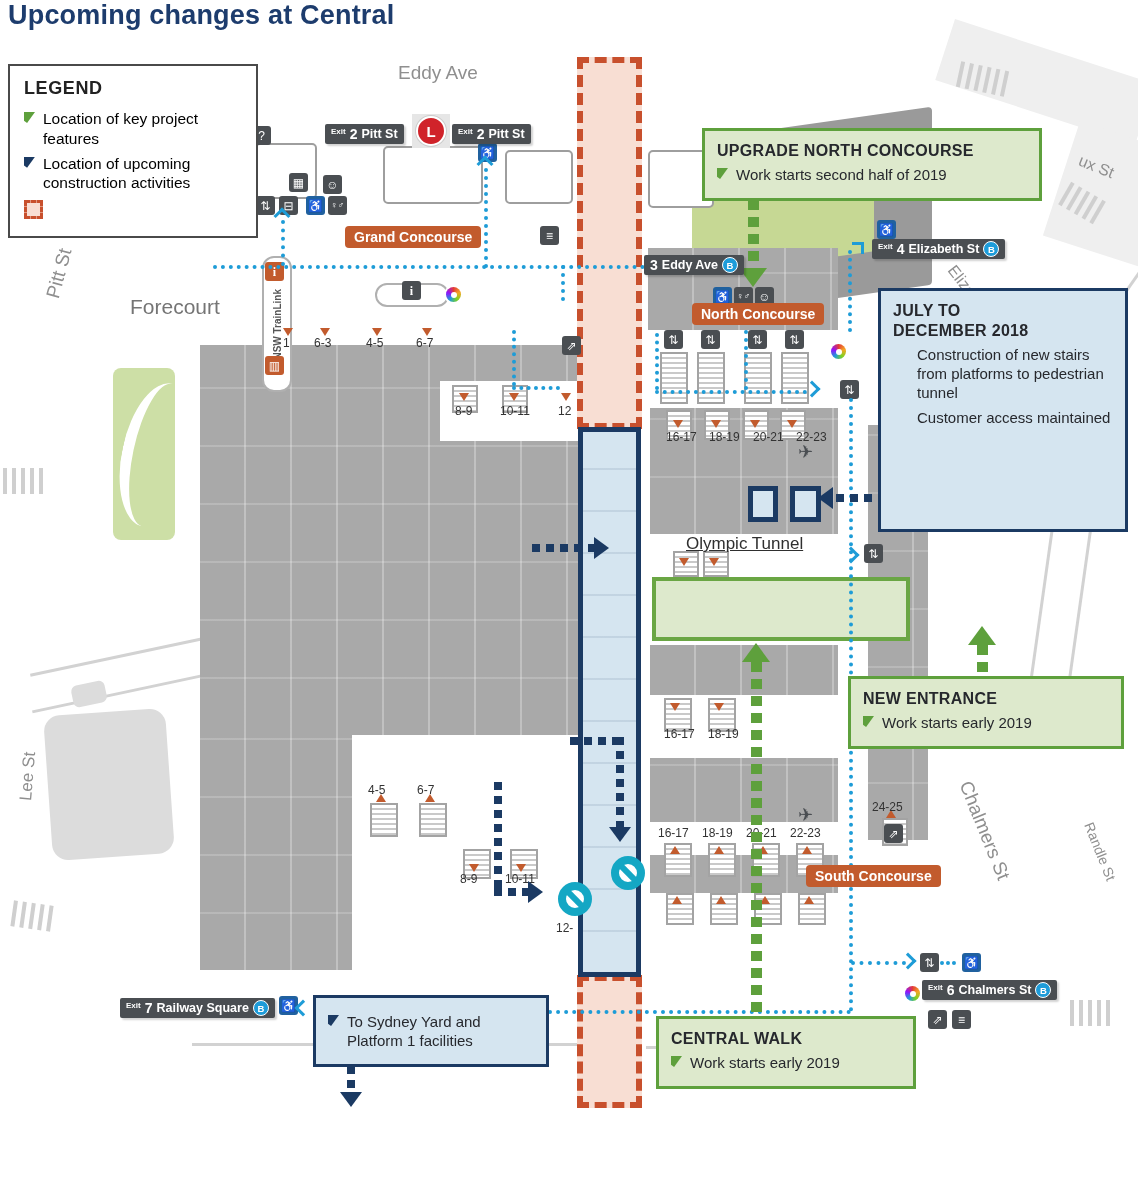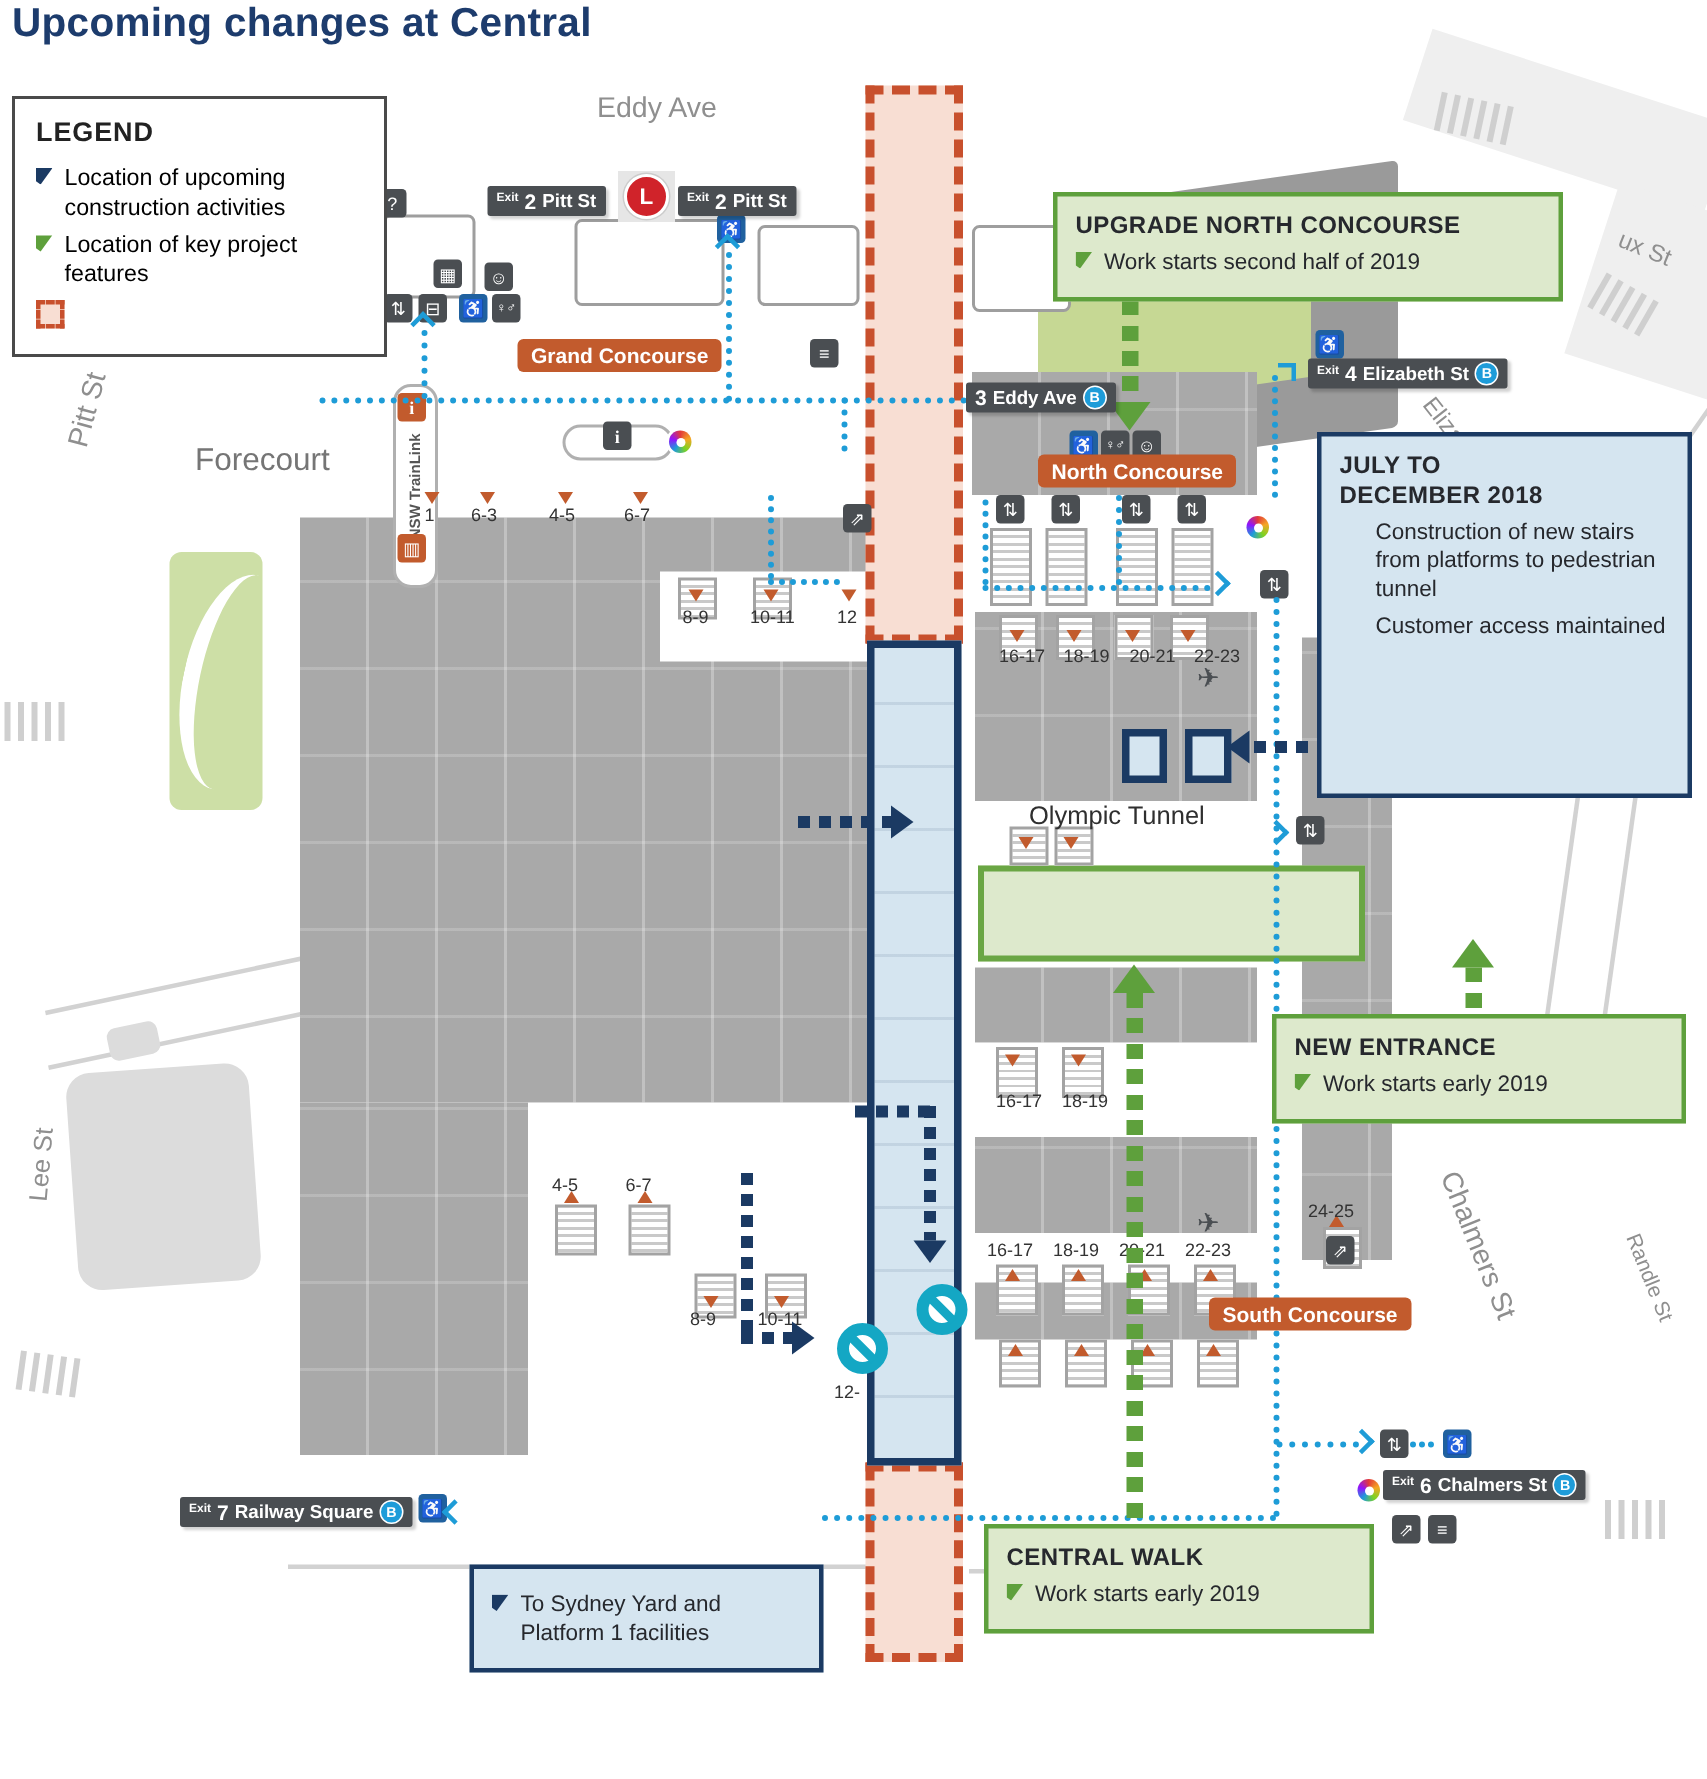--- a/index.html
+++ b/index.html
@@ -87,21 +87,21 @@
   .flag.green{background:#5ea03c;}
   
   .title{position:absolute;left:8px;top:0;font-size:27px;font-weight:800;color:#1d3c6d;z-index:7;letter-spacing:.2px;}
   .legend{position:absolute;left:8px;top:64px;width:250px;background:#fff;border:2px solid #4a4a4a;z-index:7;padding:12px 14px;box-sizing:border-box;}
   .legend h2{font-size:18px;margin:0 0 10px;font-weight:700;letter-spacing:.6px;color:#222;}
   .legend .ci{font-size:15.5px;}
   .mswatch{width:13px;height:13px;flex:none;margin-top:2px;border:3px dashed #c8502d;background:#f8ded3;box-sizing:content-box;}
   
   .street{position:absolute;color:#8f8f8f;font-size:19px;z-index:2;white-space:nowrap;}
   .vtext{writing-mode:vertical-rl;transform:rotate(180deg);font-size:10px;font-weight:700;color:#555;}
-  .otl{position:absolute;font-size:17px;color:#2f2f2f;z-index:3;white-space:nowrap;}
+  .otl{position:absolute;font-size:17px;color:#2f2f2f;z-index:3;white-space:nowrap;text-decoration:underline;}
 </style>
 </head>
 <body>
 
 <div id="map">
 
   <div class="road" style="left:940px;top:50px;width:210px;height:64px;transform:rotate(18deg);"></div>
   <div class="road" style="left:1058px;top:140px;width:140px;height:120px;transform:rotate(18deg);"></div>
   <div class="hatch" style="left:958px;top:66px;transform:rotate(12deg);">
       <i></i>
@@ -427,37 +427,37 @@
   </div>
 
   <div class="co green" style="left:656px;top:1016px;width:260px;">
     <h3>CENTRAL WALK</h3>
     <div class="ci">
         <span class="flag green"></span>
       <span>Work starts early 2019</span>
       </div>
   </div>
 
-  <div class="co blue" style="left:313px;top:995px;width:236px;margin-top:48px;">
+  <div class="co blue" style="left:313px;top:995px;width:236px;">
     <div class="ci">
         <span class="flag navy"></span>
       <span>To Sydney Yard and Platform 1 facilities</span>
       </div>
   </div>
 
   <div class="legend">
     <h2>LEGEND</h2>
     <div class="ci">
+        <span class="flag green"></span>
+      <span>Location of key project features</span>
+      </div>
+    <div class="ci">
         <span class="flag navy"></span>
       <span>Location of upcoming construction activities</span>
       </div>
     <div class="ci">
-        <span class="flag green"></span>
-      <span>Location of key project features</span>
-      </div>
-    <div class="ci">
         <span class="mswatch"></span>
       </div>
   </div>
 
   <h1 class="title" style="margin:0;">Upcoming changes at Central</h1>
 
 </div>
 
 </body></html>

